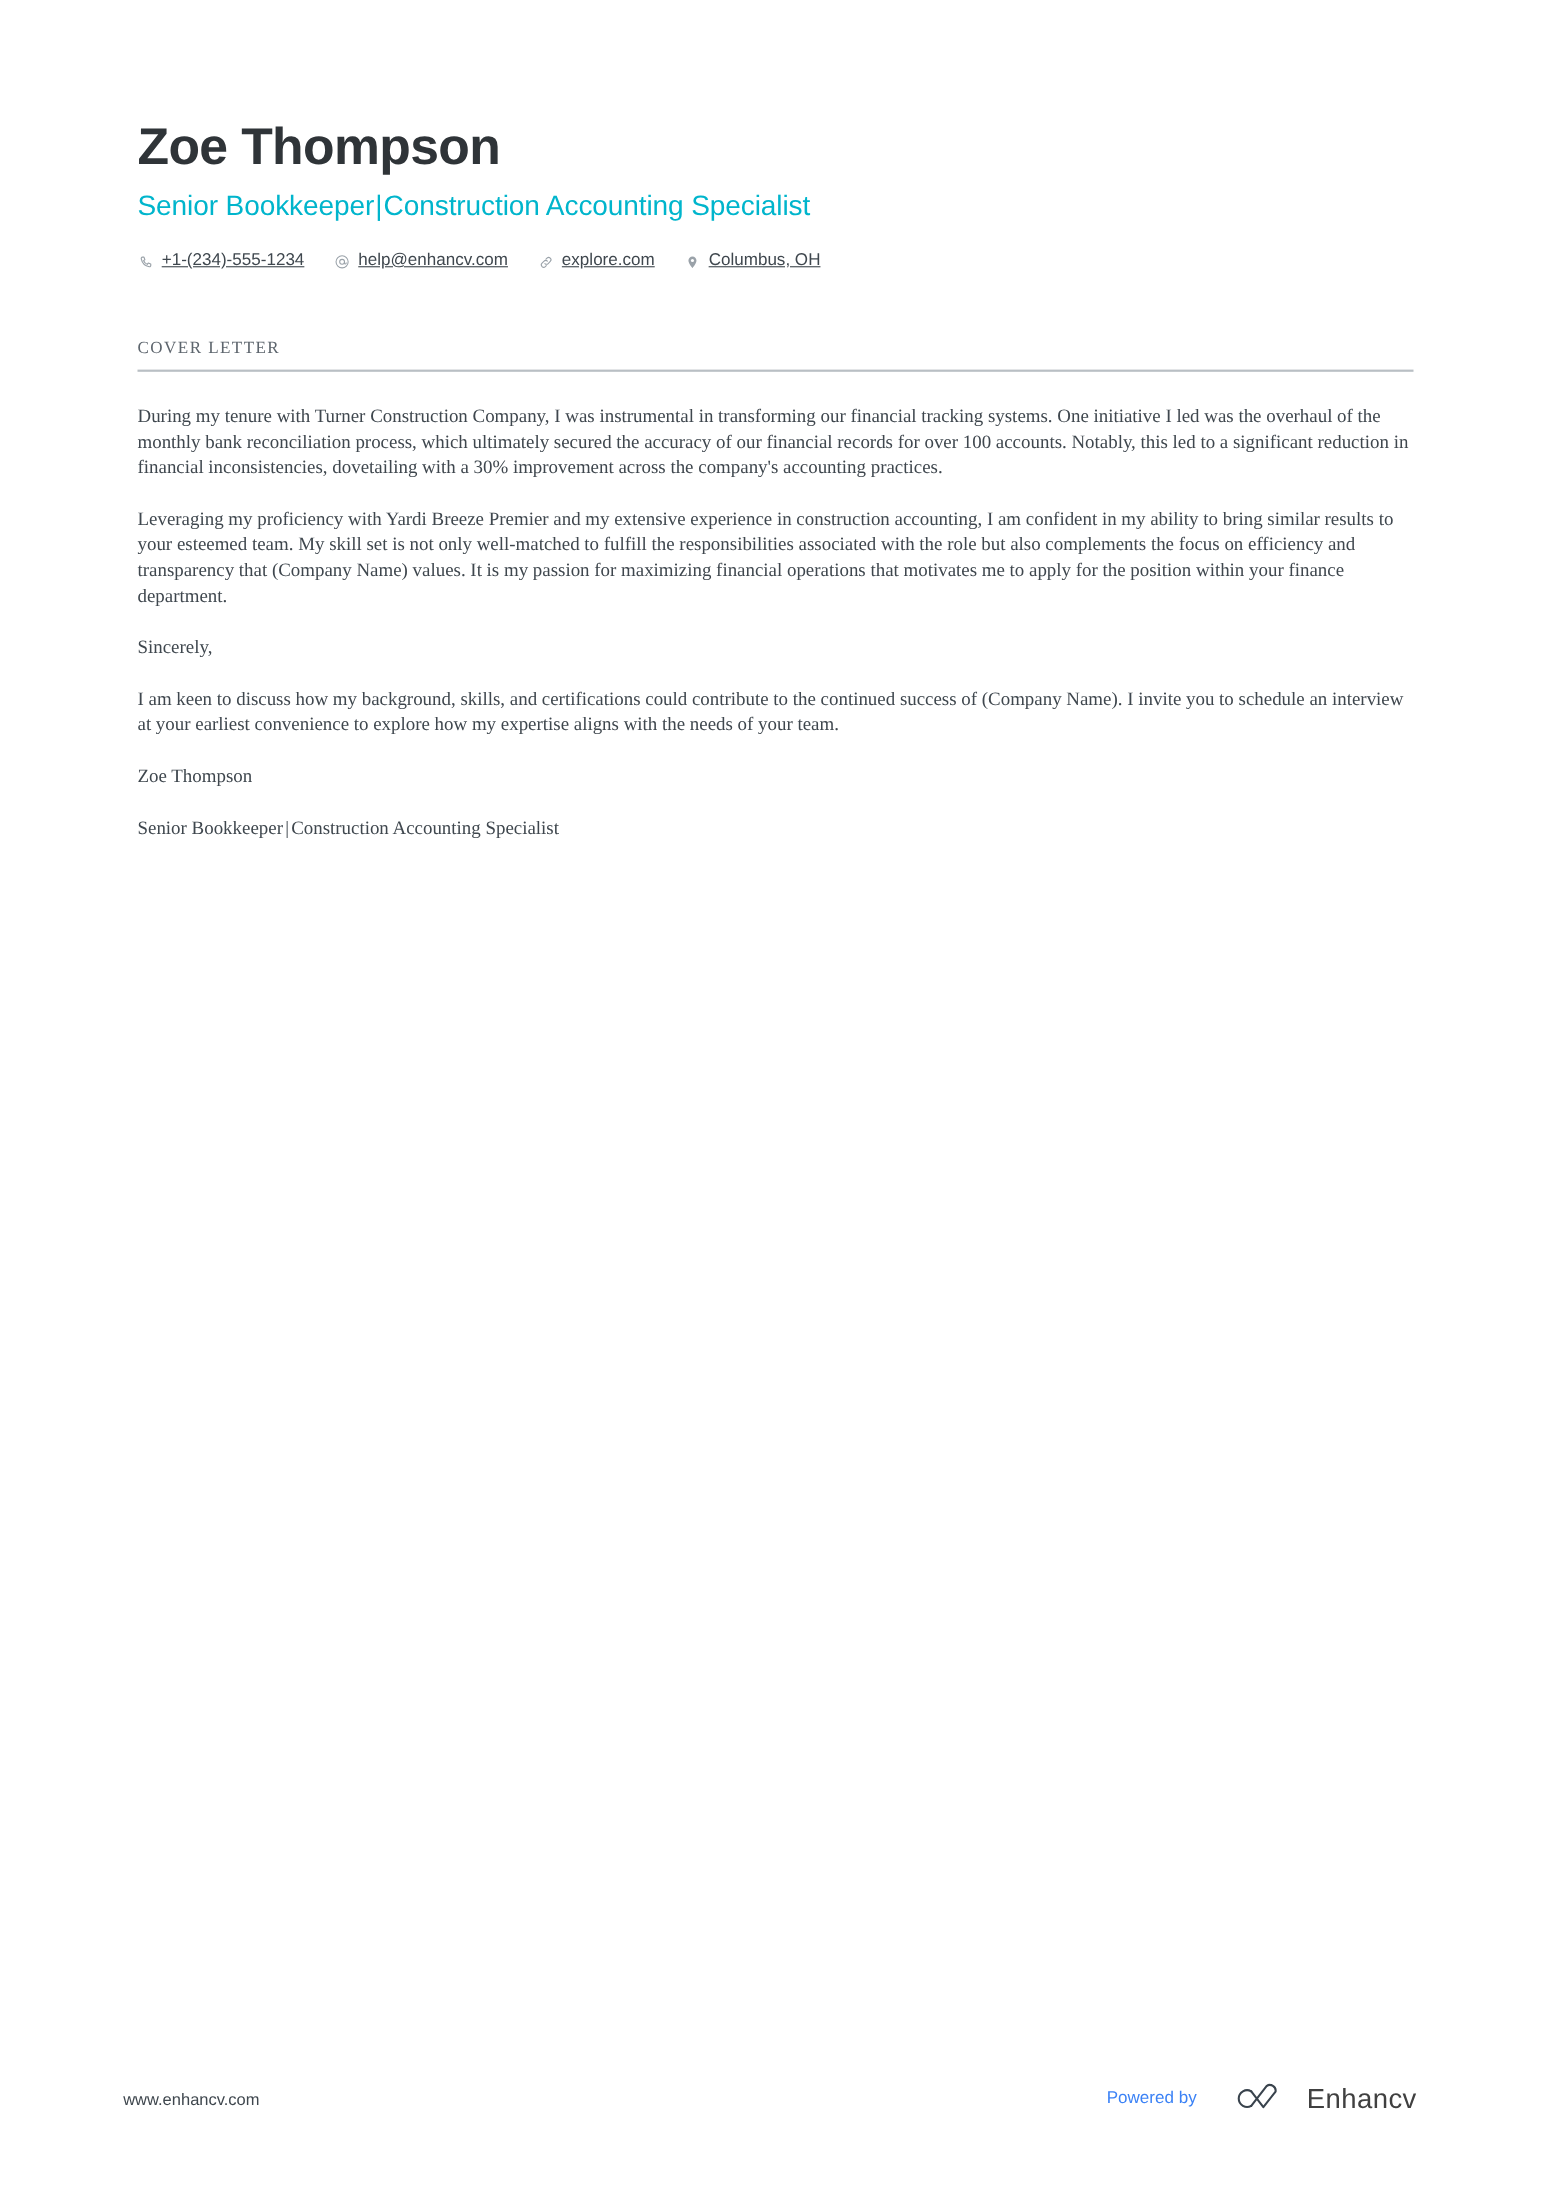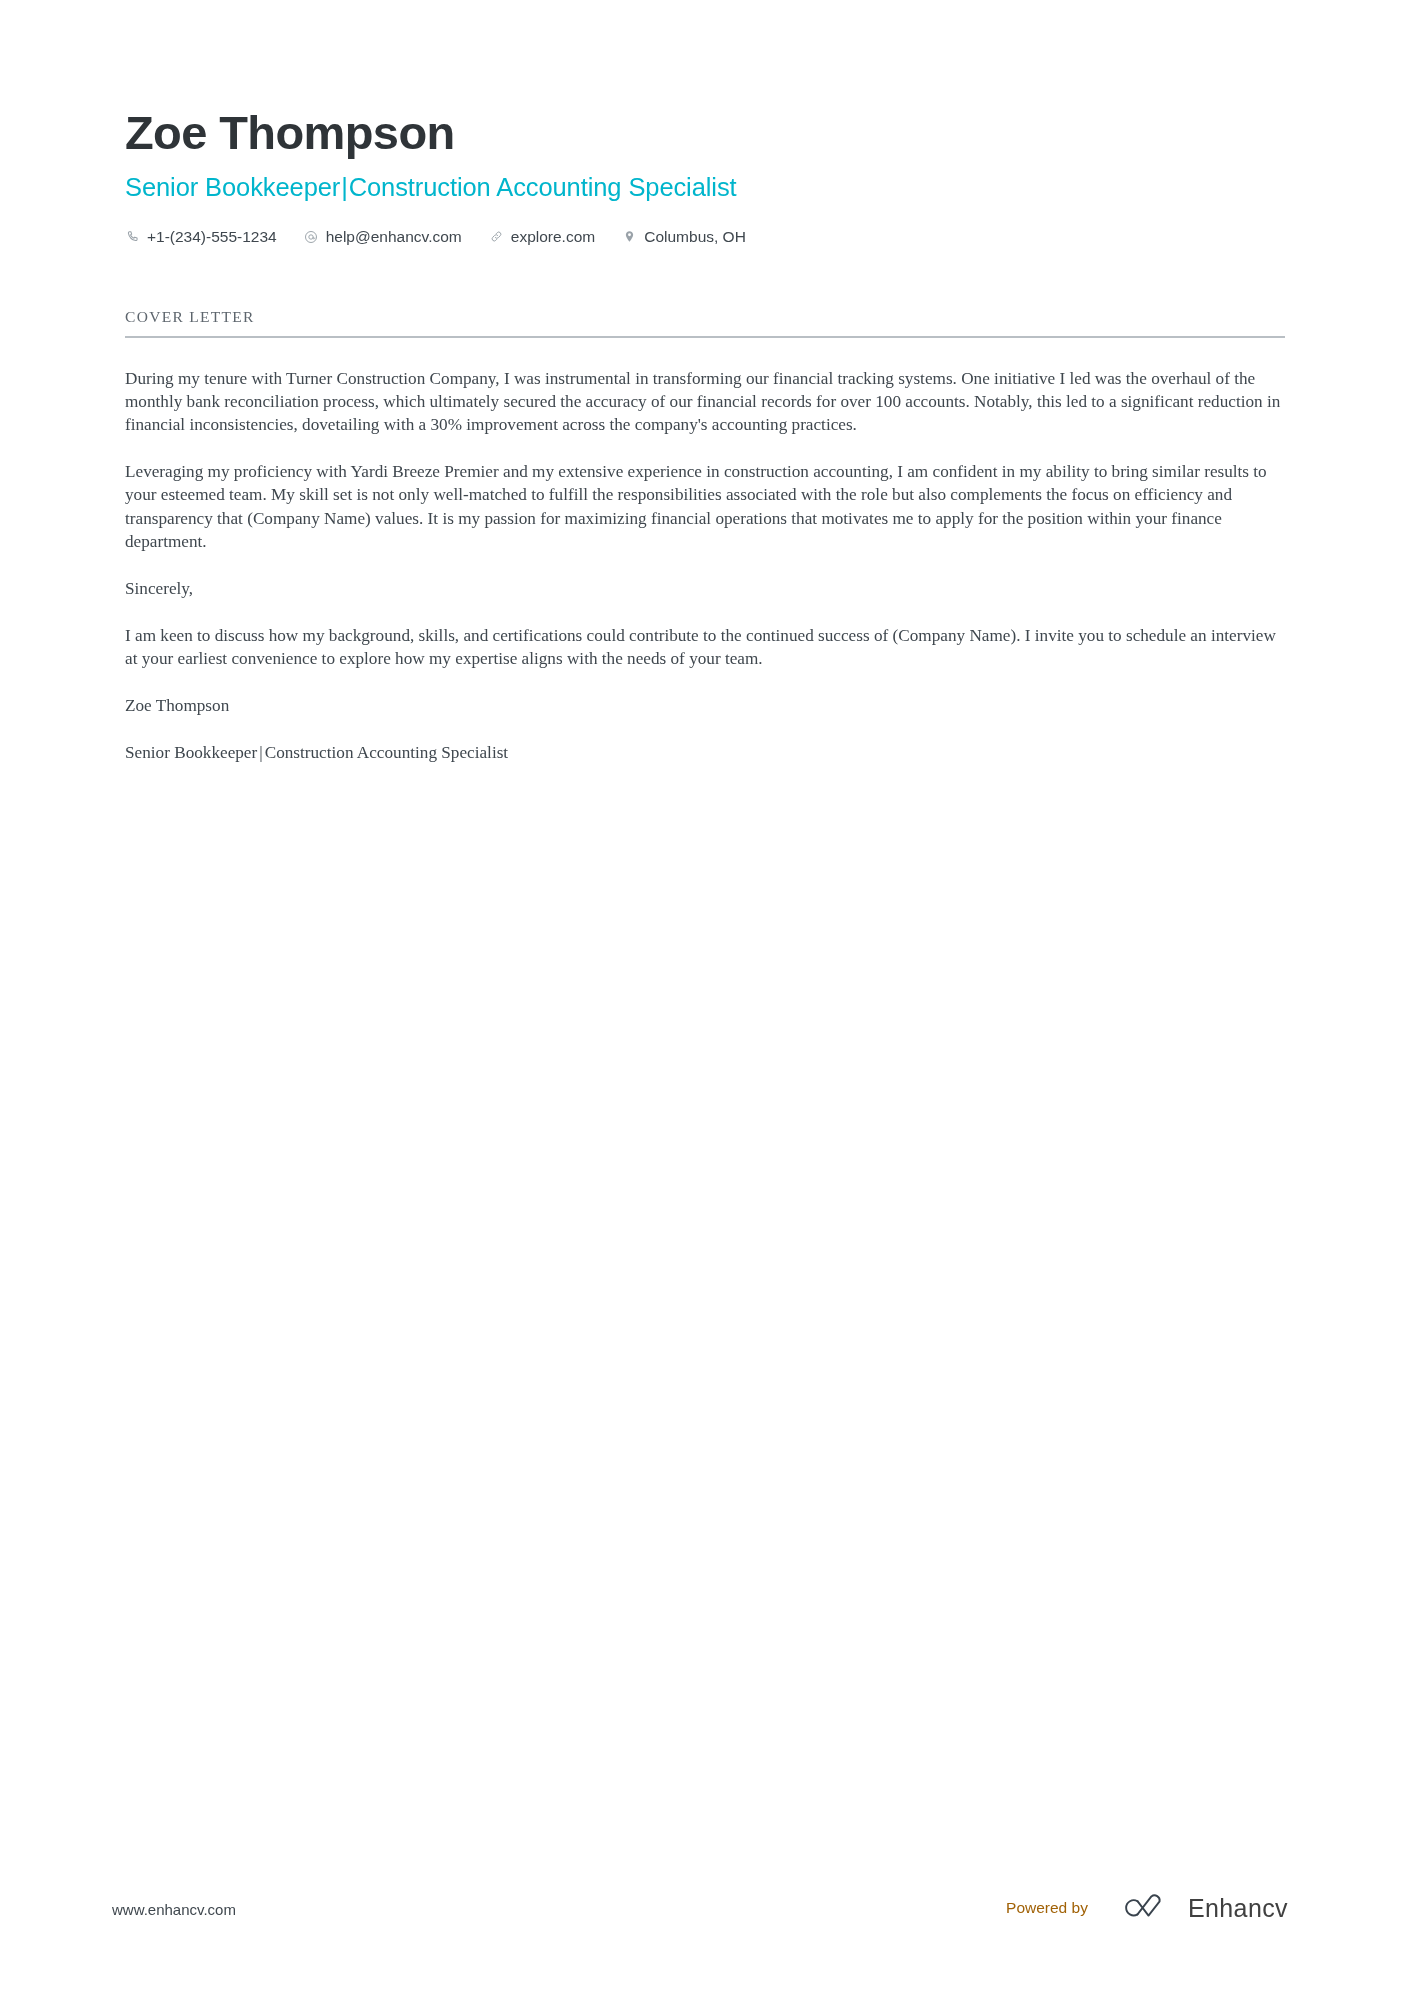--- a/index.html
+++ b/index.html
@@ -53,25 +53,26 @@
   }
 
   .contact-row {
     display: flex;
     align-items: center;
     margin-top: 25px;
     flex-wrap: nowrap;
   }
   .contact-item {
     display: flex;
-    align-items: center;
+    align-items: flex-end;
     margin-right: 27px;
     font-size: 15.5px;
     color: #3f474e;
     white-space: nowrap;
+    text-decoration: underline;
   }
   .contact-item .ci-icon {
     display: inline-flex;
     align-items: center;
     justify-content: center;
     width: 15px;
     height: 15px;
     margin-right: 7px;
     color: #9aa2a9;
     flex: 0 0 auto;
@@ -126,21 +127,21 @@
   }
   .footer-powered {
     position: absolute;
     right: 122px;
     bottom: 72px;
     display: flex;
     align-items: center;
   }
   .footer-powered .pb-text {
     font-size: 15.5px;
-    color: #a16207;
+    color: #3b82f6;
     margin-right: 29px;
   }
   .footer-powered .brand-mark {
     margin-right: 13px;
     display: flex;
     align-items: center;
     color: #39434d;
   }
   .footer-powered .brand-name {
     font-size: 25px;

